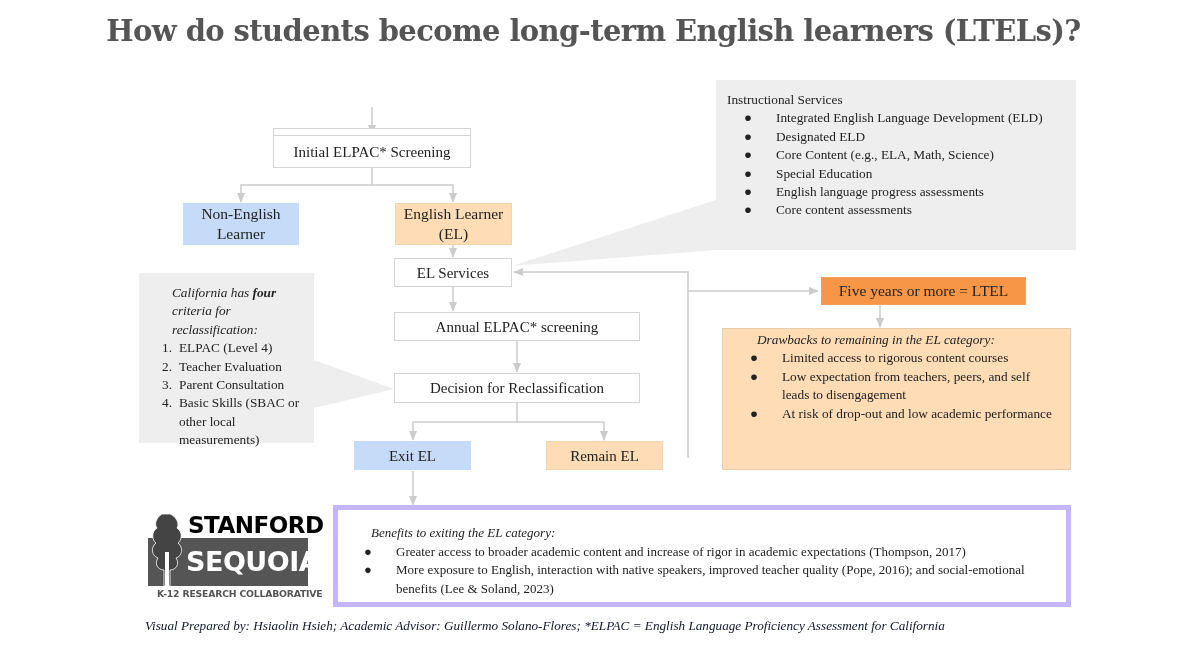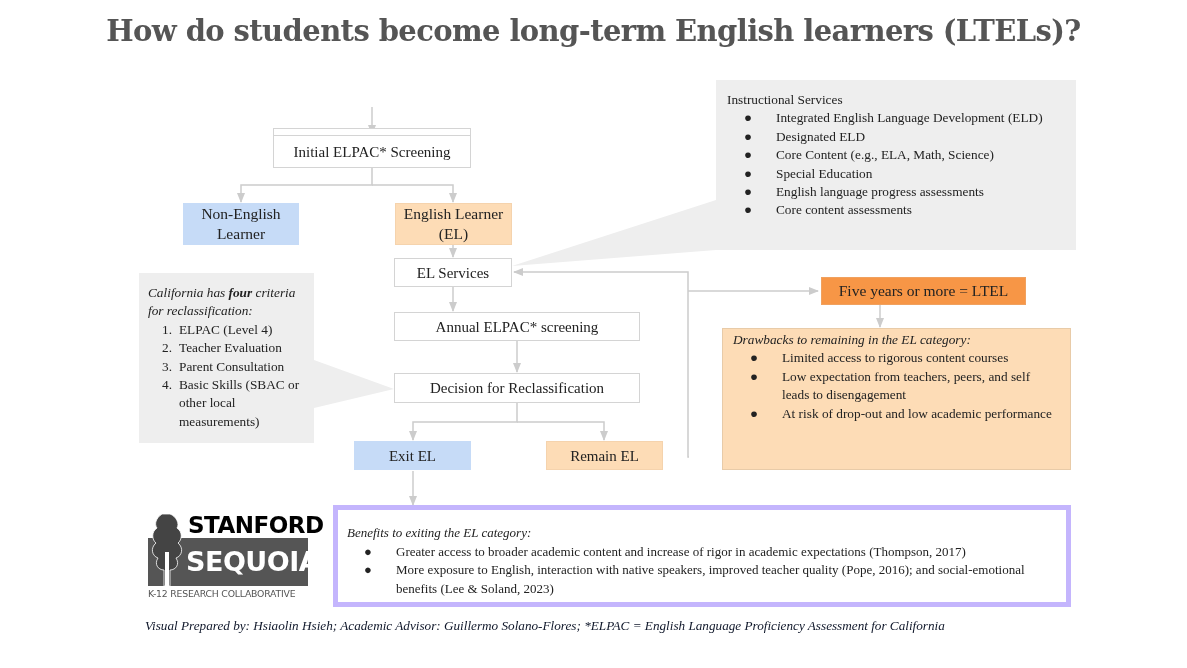--- a/index.html
+++ b/index.html
@@ -13,21 +13,21 @@
     .blue { background:#c6dbf7; border-color:#c6dbf7; }
     .peach { background:#fddcb6; border-color:#f5d3ad; }
     .orange { background:#f79646; border-color:#f0a15f; font-size:15.5px; }
     .callout { position:absolute; background:#eeeeee; }
     svg.lines { position:absolute; left:0; top:0; }
     .panel { position:absolute; box-sizing:border-box; font-family:"Liberation Serif","DejaVu Serif",serif;
       font-size:13.3px; line-height:18.4px; color:#222; }
     .panel ul { list-style:none; margin:0; padding:0; }
     .panel li { position:relative; padding-left:49px; }
     .panel li .dot { position:absolute; left:17px; top:0; }
-    .ital { font-style:italic; }
+    .ital { font-style:italic;margin-left:24px; }
     ol.crit { margin:0; padding:0; list-style:none; }
     ol.crit li { position:relative; padding-left:31px; }
     ol.crit li .num { position:absolute; left:14px; }
     .logo { position:absolute; left:148px; top:512px; width:162px; height:90px; }
     .footer { position:absolute; left:145px; top:618px; font-family:"Liberation Serif",serif;
       font-style:italic; font-size:13.2px; color:#0f172a; }
   </style>
 </head>
 <body>
 
@@ -115,16 +115,16 @@
 </div>
 
 <div class="logo">
   <svg width="162" height="90" viewBox="0 0 162 90">
     <rect x="0" y="26" width="160" height="48" fill="#555555"></rect>
     <path d="M14,2 C8,6 6,12 9,16 C3,20 4,28 8,31 C2,36 4,44 10,46 C6,52 10,58 16,58 L16,74 L22,74 L22,58 C28,58 32,52 28,46 C34,44 36,36 30,31 C34,28 35,20 29,16 C32,12 28,4 22,2 Z" fill="#444444" stroke="#fff" stroke-width="0.8"></path>
     <rect x="17" y="40" width="4" height="34" fill="#fff"></rect>
   </svg>
   <div style="position:absolute;left:40px;top:0px;font-family:'DejaVu Sans',sans-serif;font-size:23px;font-weight:bold;color:#000000;letter-spacing:-0.5px;">STANFORD</div>
   <div style="position:absolute;left:38px;top:34px;font-family:'DejaVu Sans',sans-serif;font-size:27px;font-weight:bold;color:#fff;letter-spacing:-0.5px;">SEQUOIA</div>
-  <div style="position:absolute;left:0;top:76px;width:162px;font-family:'DejaVu Sans',sans-serif;font-size:9.3px;font-weight:normal;color:#555;white-space:nowrap;letter-spacing:-0.2px;">K-12 RESEARCH COLLABORATIVE</div>
+  <div style="position:absolute;left:9px;top:76px;width:162px;font-family:'DejaVu Sans',sans-serif;font-size:9.3px;font-weight:bold;color:#555;white-space:nowrap;letter-spacing:-0.2px;">K-12 RESEARCH COLLABORATIVE</div>
 </div>
 
 <div class="footer">Visual Prepared by: Hsiaolin Hsieh; Academic Advisor: Guillermo Solano-Flores; *ELPAC = English Language Proficiency Assessment for California</div>
 
 </body></html>

